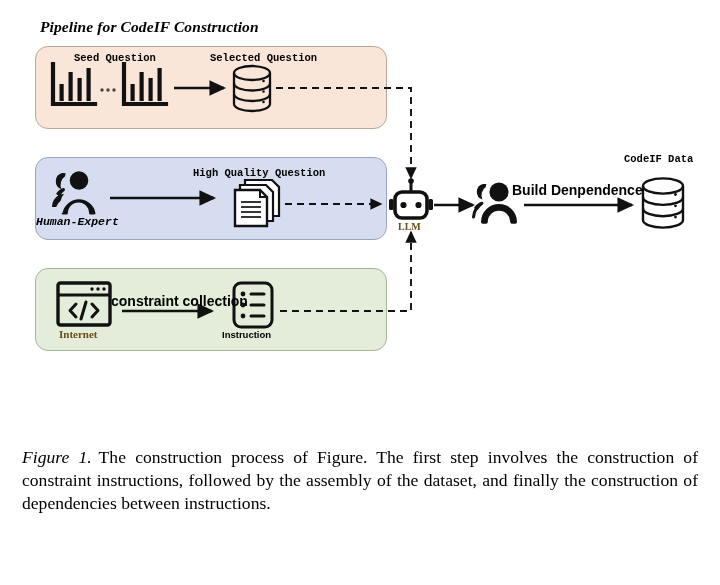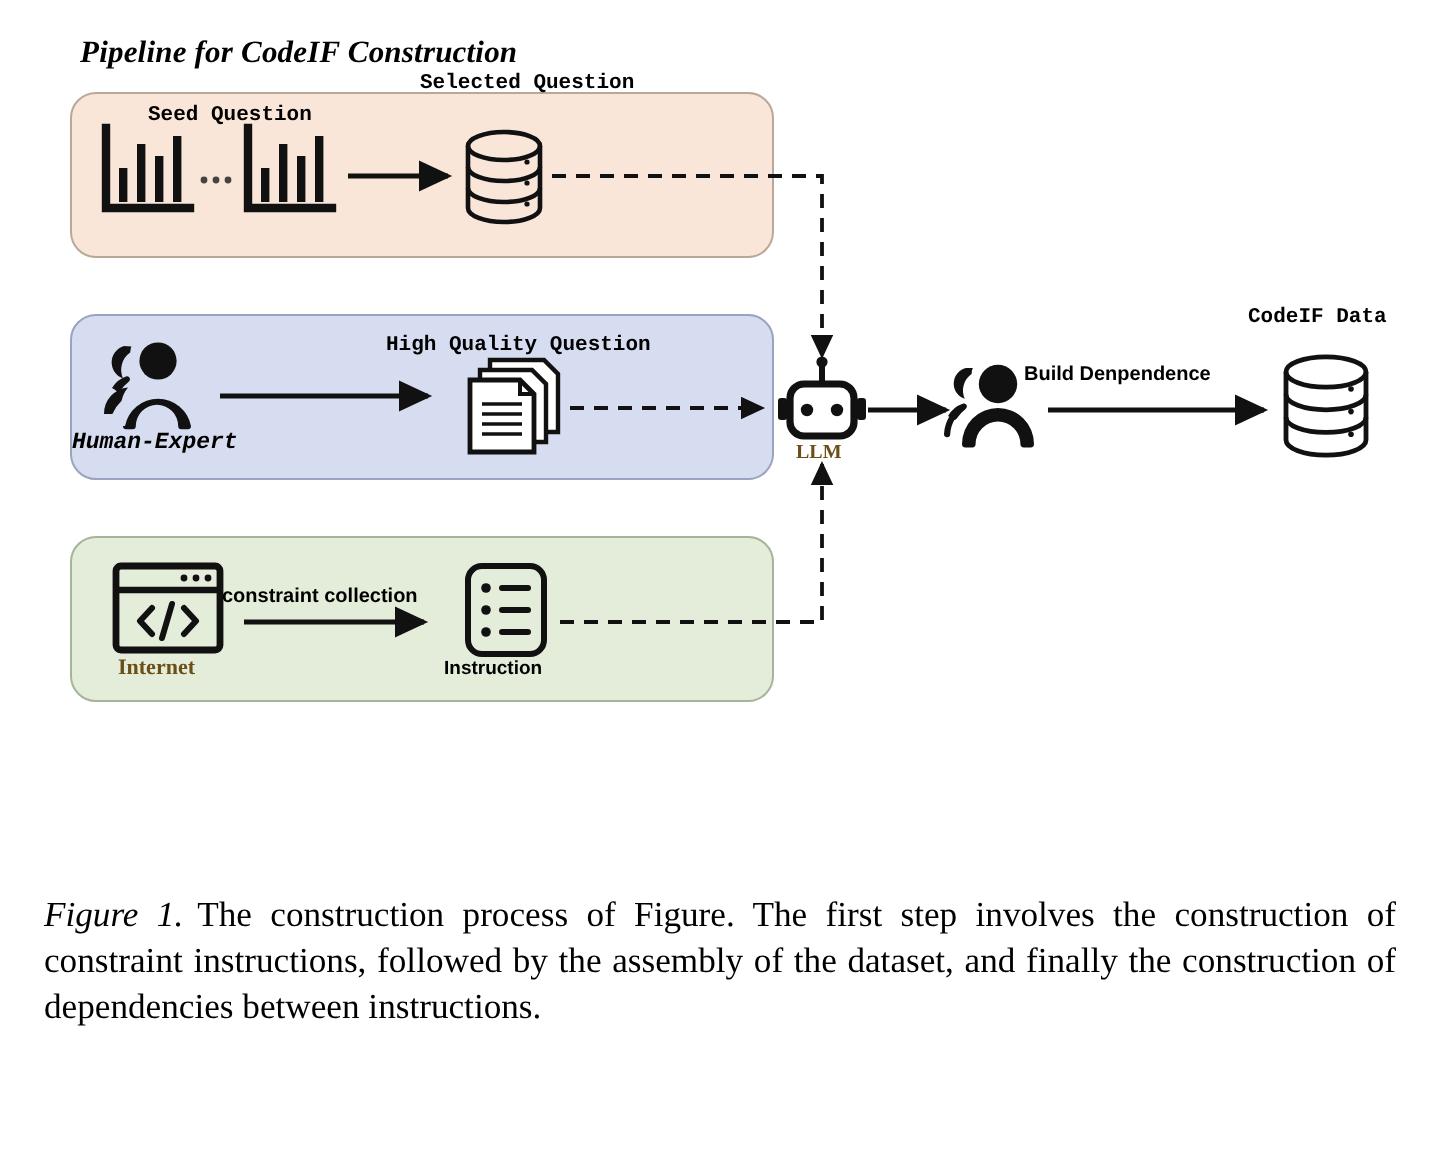--- a/index.html
+++ b/index.html
@@ -44,21 +44,21 @@
   .sub{
     position:absolute;font-weight:bold;font-size:9.5px;color:#000;
     white-space:nowrap;text-align:center;font-family:"Liberation Sans",sans-serif;
   }
   .sub.serif-italic{
     font-family:Liberation Mono, monospace;font-style:italic;font-weight:bold;font-size:11.5px;
   }
   .sub.brown{color:#6b4f17;font-family:"Liberation Serif",serif;font-weight:bold;font-style:normal;font-size:11px;}
 
   .edge-label{
-    position:absolute;font-weight:bold;font-size:10px;white-space:nowrap;color:#000;
+    position:absolute;font-weight:bold;font-size:14px;white-space:nowrap;color:#000;
   }
 
   svg{display:block;overflow:visible;}
   .ov{position:absolute;left:0;top:0;width:720px;height:585px;pointer-events:none;}
 
   
   .caption{
     position:absolute;left:22px;top:446px;width:676px;
     font-family:"Liberation Serif",serif;font-size:17.6px;line-height:1.31;
     color:#000;text-align:justify;
@@ -78,21 +78,21 @@
     <span class="fd-right"></span>
   </div>
 
   <div class="pipeline-title">Pipeline for CodeIF Construction</div>
 
   <div class="stage peach"></div>
   <div class="stage blue"></div>
   <div class="stage green"></div>
 
   <div class="hdr" style="left:74px;top:52px;">Seed Question</div>
-  <div class="hdr" style="left:210px;top:36px;">Selected Question</div>
+  <div class="hdr" style="left:210px;top:52px;">Selected Question</div>
 
   <svg class="ov" viewBox="0 0 720 585">
     <defs>
       <marker id="ah" markerWidth="7" markerHeight="7" refX="5.6" refY="3" orient="auto">
         <path d="M0,0 L6.4,3 L0,6 z" fill="#111"></path>
       </marker>
       <marker id="ahd" markerWidth="7" markerHeight="7" refX="5.6" refY="3" orient="auto">
         <path d="M0,0 L6.4,3 L0,6 z" fill="#111"></path>
       </marker>
     </defs>

